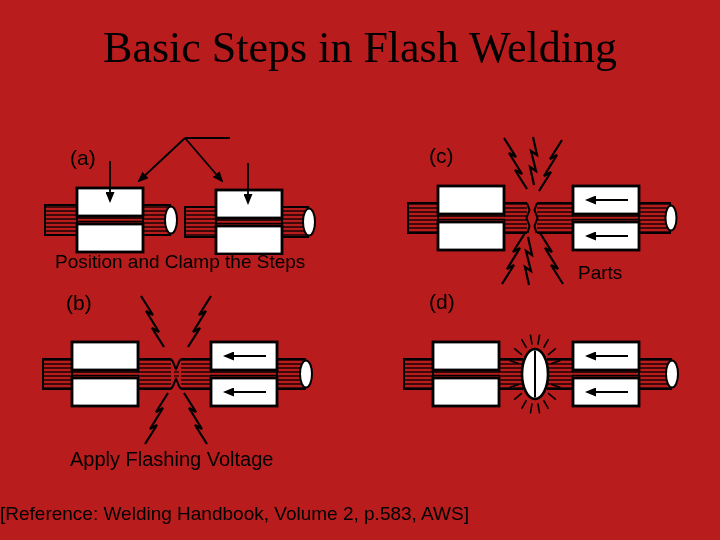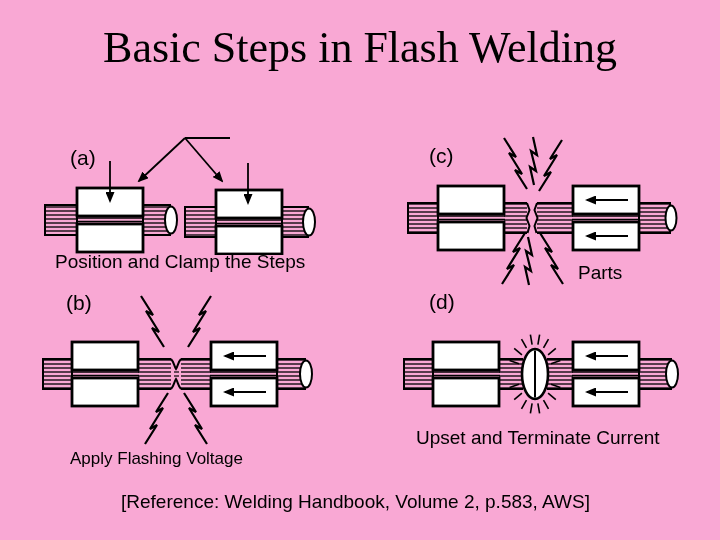--- a/index.html
+++ b/index.html
@@ -1,31 +1,31 @@
 <!DOCTYPE html>
 <html><head>
 <meta charset="utf-8">
 <style>
   html,body{margin:0;padding:0;background:#777;}
   .slide{
-    position:relative;width:720px;height:540px;background:#f9a8d4;
+    position:relative;width:720px;height:540px;background:#b91c1c;
     overflow:hidden;font-family:"Liberation Sans",sans-serif;color:#000;
   }
   .title{
     position:absolute;left:0;top:22px;width:720px;text-align:center;
     font-family:"Liberation Serif",serif;font-size:44px;font-weight:400;
     letter-spacing:0px;white-space:nowrap;
   }
   .lbl{position:absolute;white-space:nowrap;line-height:1.1;}
   .step{font-size:21px;}
   .anno{font-size:19px;}
   .cap{font-size:19px;}
-  .cap2{font-size:17px;line-height:20.5px;text-align:right;}
+  .cap2{font-size:20px;line-height:20.5px;text-align:right;}
   .ref{
-    position:absolute;left:0;top:491px;width:711px;text-align:center;
+    position:absolute;left:0;top:503px;width:711px;
     font-size:19px;white-space:nowrap;
   }
   svg.panel{position:absolute;}
 </style>
 </head>
 <body>
 
 <div class="slide">
 
   <div class="title">Basic Steps in Flash Welding</div>
@@ -230,17 +230,16 @@
       <rect x="239" y="29" width="32" height="30" fill="url(#hD)" stroke="#000" stroke-width="2"></rect>
       <ellipse cx="272" cy="44" rx="6" ry="13.5" fill="#fff" stroke="#000" stroke-width="2"></ellipse>
       <rect x="173" y="12" width="66" height="28" fill="#fff" stroke="#000" stroke-width="2.8"></rect>
       <rect x="173" y="48" width="66" height="28" fill="#fff" stroke="#000" stroke-width="2.8"></rect>
       <line x1="172" y1="42" x2="240" y2="42" stroke="#000" stroke-width="1.6"></line>
       <line x1="172" y1="45.5" x2="240" y2="45.5" stroke="#000" stroke-width="1.6"></line>
       <line x1="228" y1="26" x2="187" y2="26" stroke="#000" stroke-width="1.8" marker-end="url(#mD)"></line>
       <line x1="228" y1="62" x2="187" y2="62" stroke="#000" stroke-width="1.8" marker-end="url(#mD)"></line>
     </g>
   </svg>
-  <div class="lbl cap" style="left:416px;top:428px">Upset and Terminate Current</div>
 
   <div class="ref">[Reference: Welding Handbook, Volume 2, p.583, AWS]</div>
 
 </div>
 
 </body></html>

